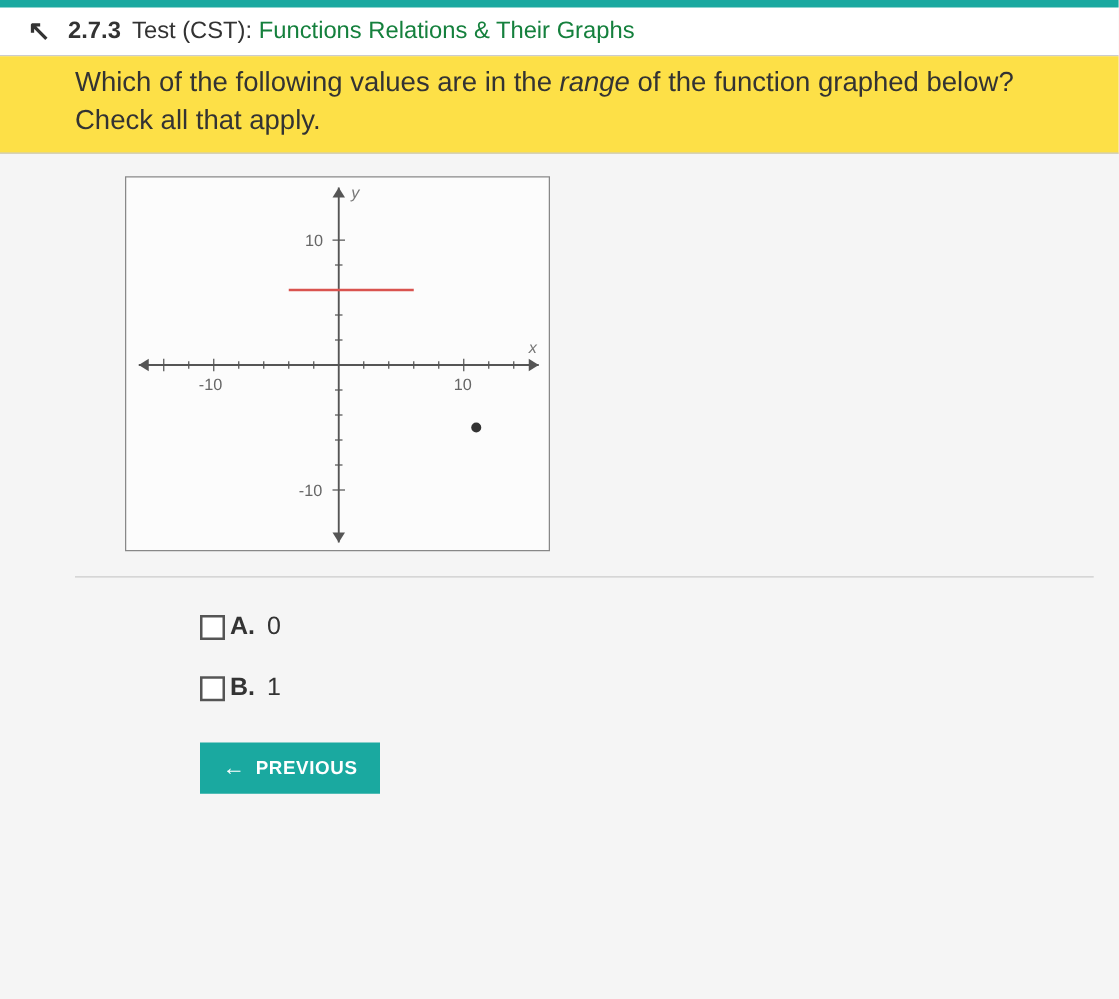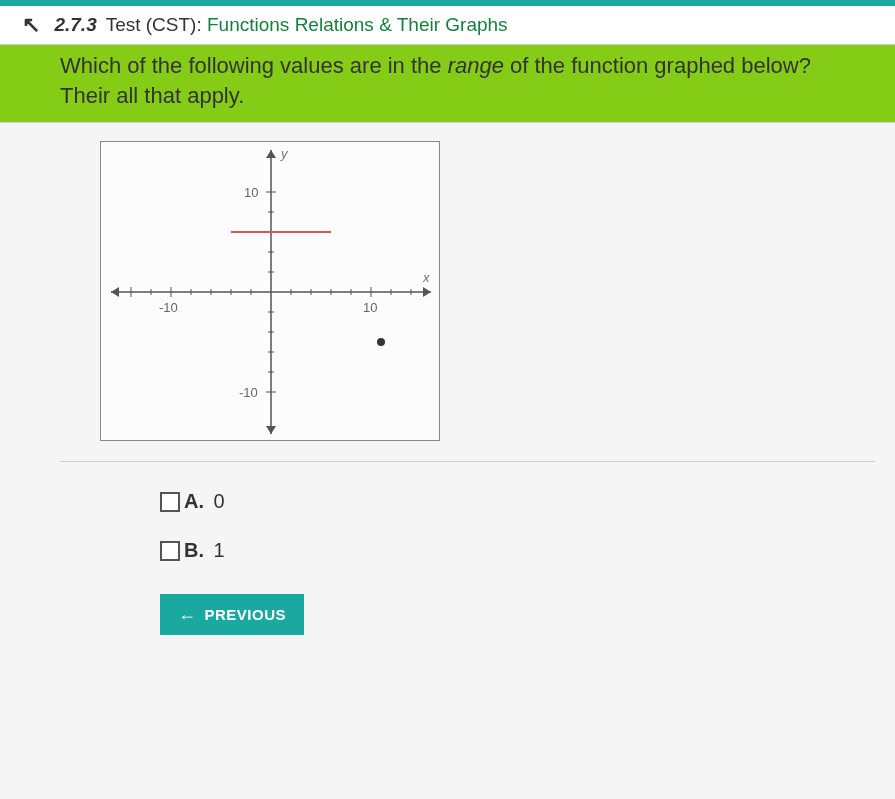--- a/index.html
+++ b/index.html
@@ -21,25 +21,25 @@
       border-bottom: 1px solid #ccc;
       font-size: 19px;
     }
     .back-arrow {
       font-size: 22px;
       font-weight: bold;
       color: #333;
       cursor: pointer;
       padding: 0 4px;
     }
-    .section-num { font-weight: bold; margin-right: 4px; font-style: italic; }
+    .section-num { font-weight: bold; margin-right: 4px; }
     .test-label { font-weight: normal; }
     .test-title { font-weight: normal; color: #15803d; }
     .question-bar {
-      background: #84cc16;
+      background: #fde047;
       border-bottom: 1px solid #ccc;
       padding: 6px 60px 12px 60px;
       font-size: 22px;
       color: #333;
       line-height: 1.35;
     }
     .question-bar em { font-style: italic; }
     .content {
       padding: 18px 60px 10px 100px;
     }
@@ -105,21 +105,21 @@
   <span class="back-arrow">↖</span>
   <span>
     <span class="section-num">2.7.3</span>
     <span class="test-label">Test (CST):</span>
     <span class="test-title">Functions Relations &amp; Their Graphs</span>
   </span>
 </div>
 
 <div class="question-bar">
   <span>Which of the following values are in the </span><em>range</em><span> of the function graphed below?</span><br>
-  <span>Their all that apply.</span>
+  <span>Check all that apply.</span>
 </div>
 
 <div class="content">
 
   <div class="graph-box">
     <svg width="340" height="300" viewBox="0 0 340 300">
 
       <line x1="10" y1="150" x2="330" y2="150" stroke="#555" stroke-width="1.5"></line>
       <polygon points="330,150 322,145 322,155" fill="#555"></polygon>
       <polygon points="10,150 18,145 18,155" fill="#555"></polygon>

